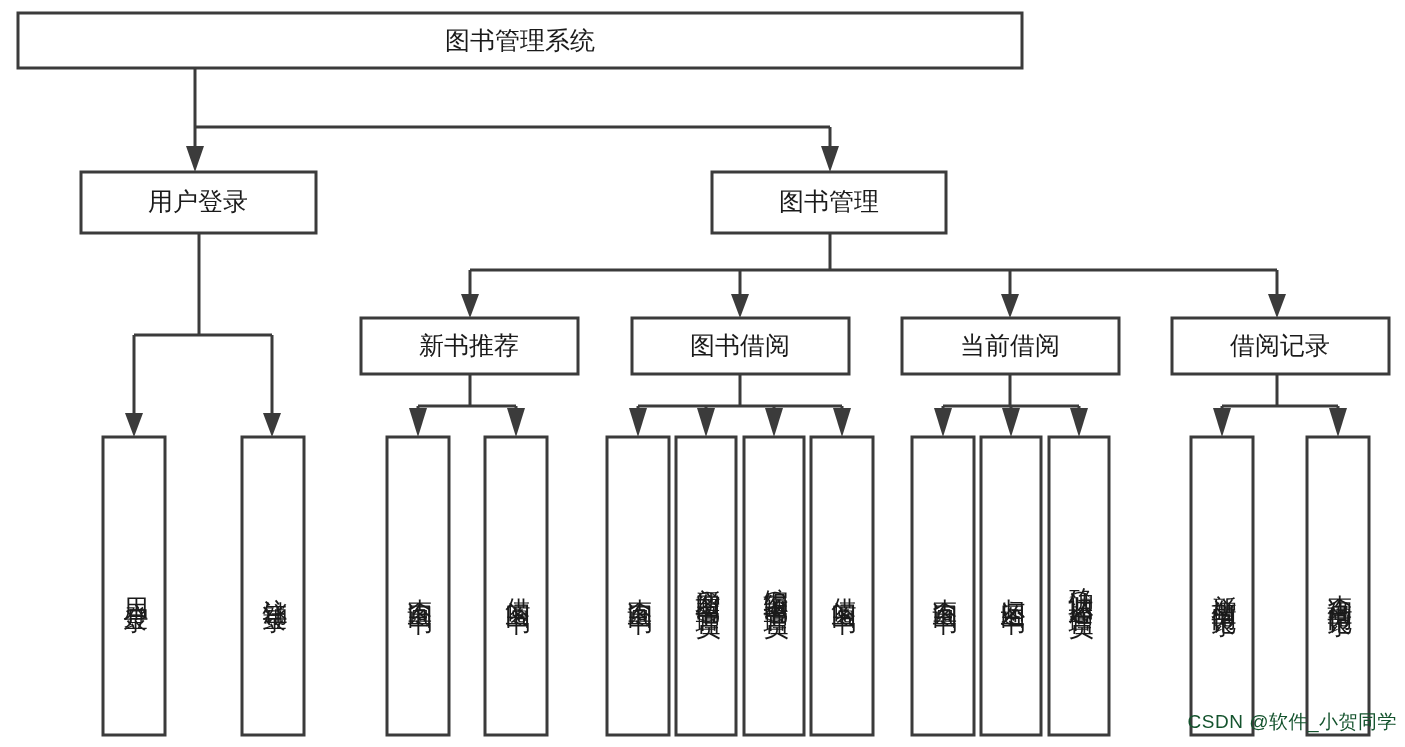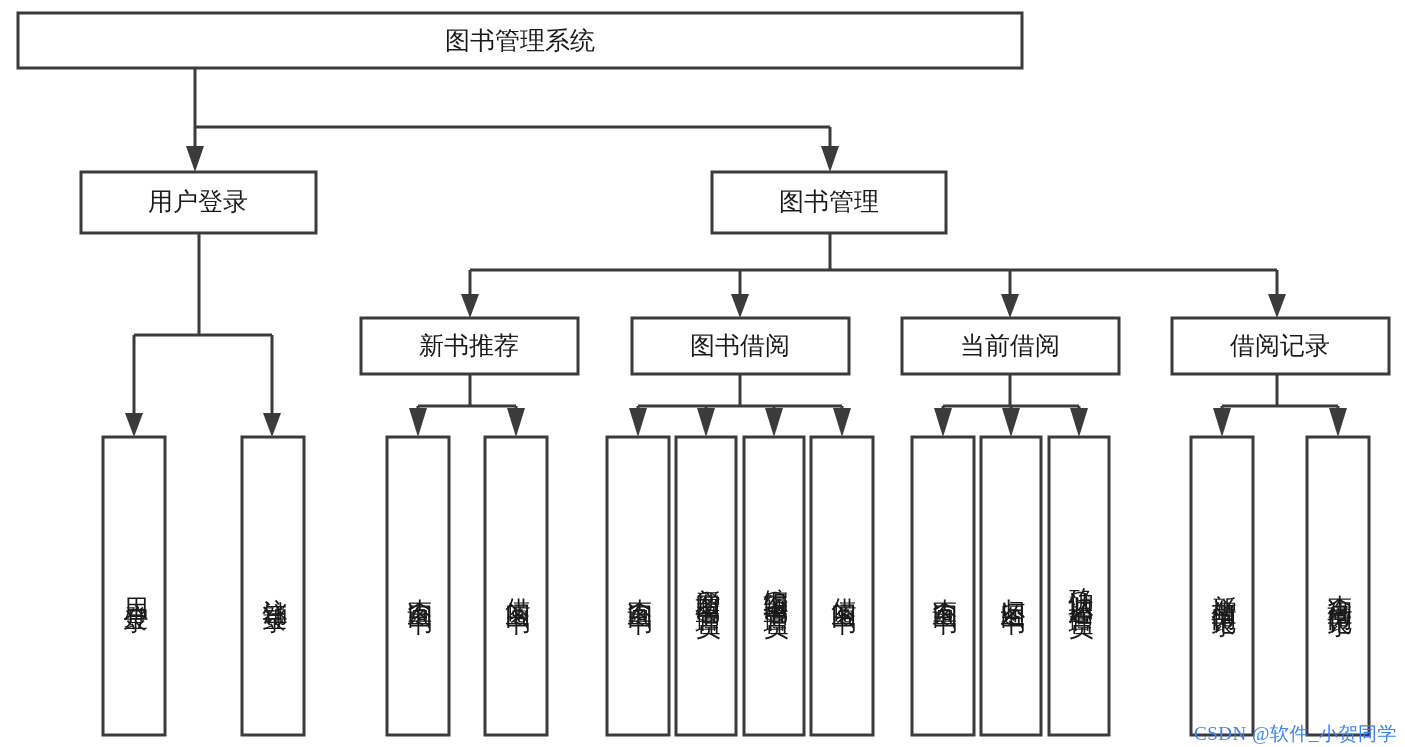--- a/index.html
+++ b/index.html
@@ -55,24 +55,24 @@
     fill: #1a1a1a;
     text-anchor: middle;
     dominant-baseline: middle;
     writing-mode: vertical-rl;
     white-space: pre;
     letter-spacing: 4px;
   }
   .watermark-text {
     position: absolute;
     right: 8px;
-    bottom: 0;
-    font-family: Liberation Serif, serif;
+    bottom: 12px;
+    font-family: Liberation Sans, sans-serif;
     font-size: 19px;
-    color: #3b82f6;
+    color: #14532d;
     letter-spacing: 0.5px;
     user-select: none;
     pointer-events: none;
     white-space: nowrap;
   }
 </style>
 </head>
 <body>
 
 <div id="diagram-root">

